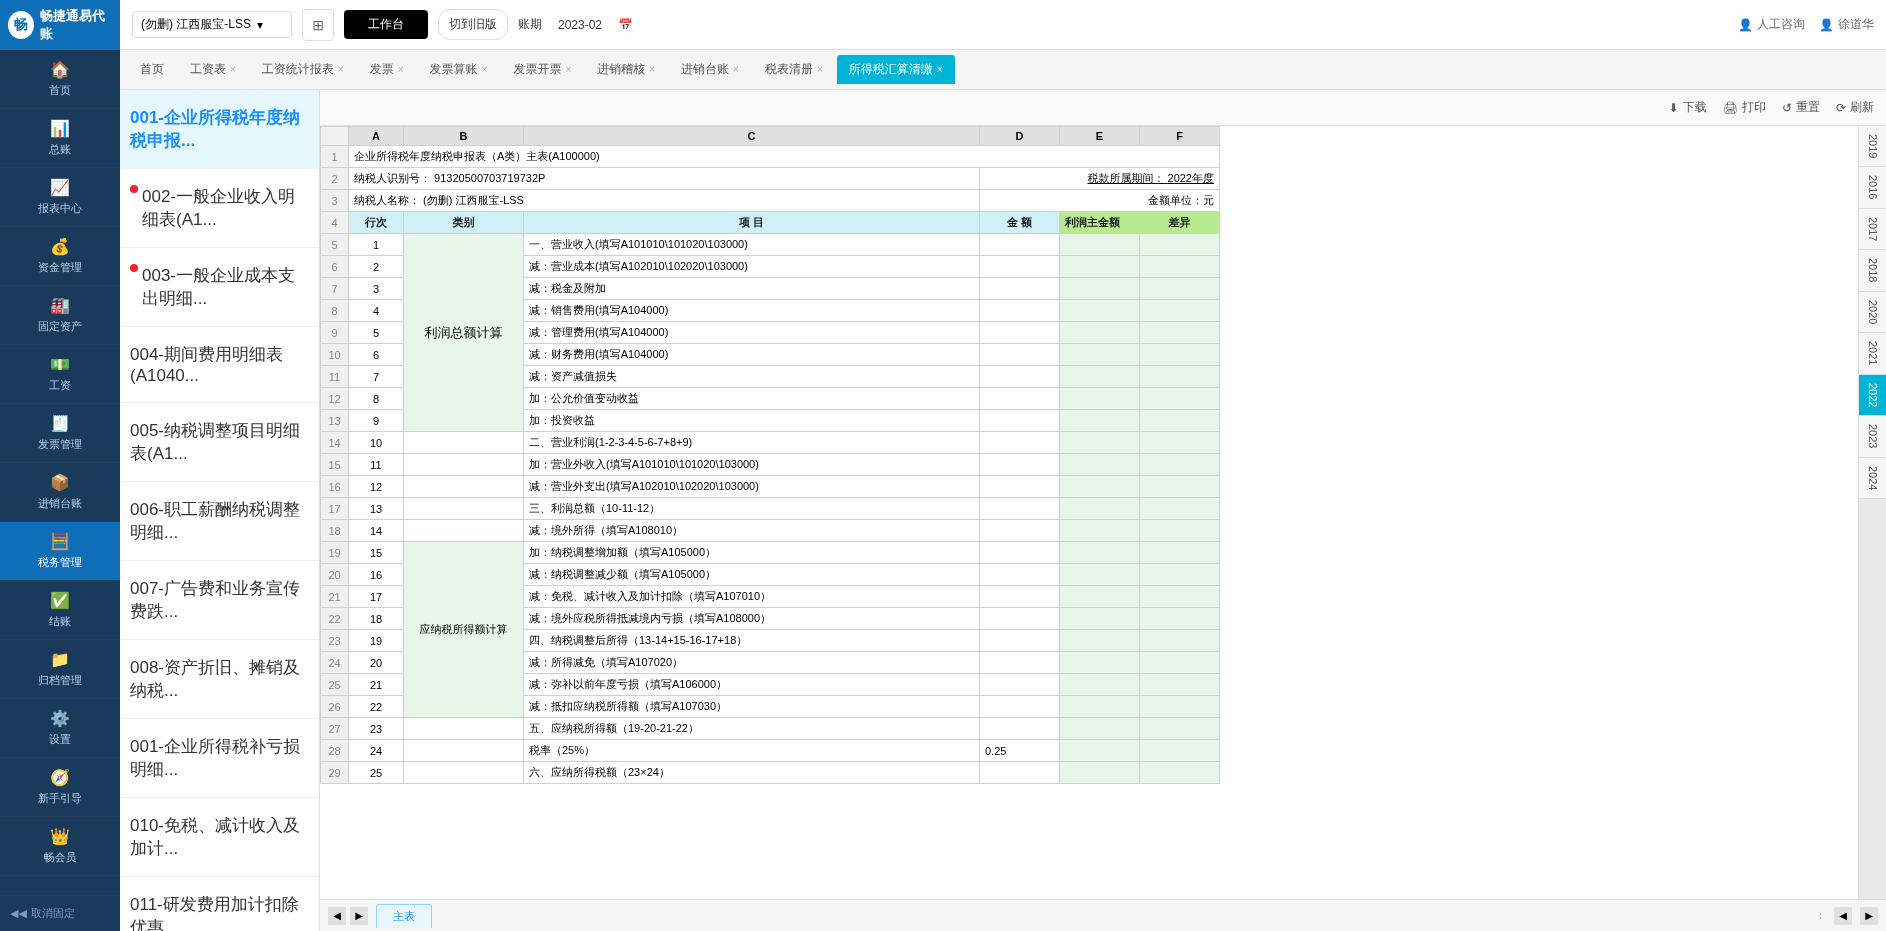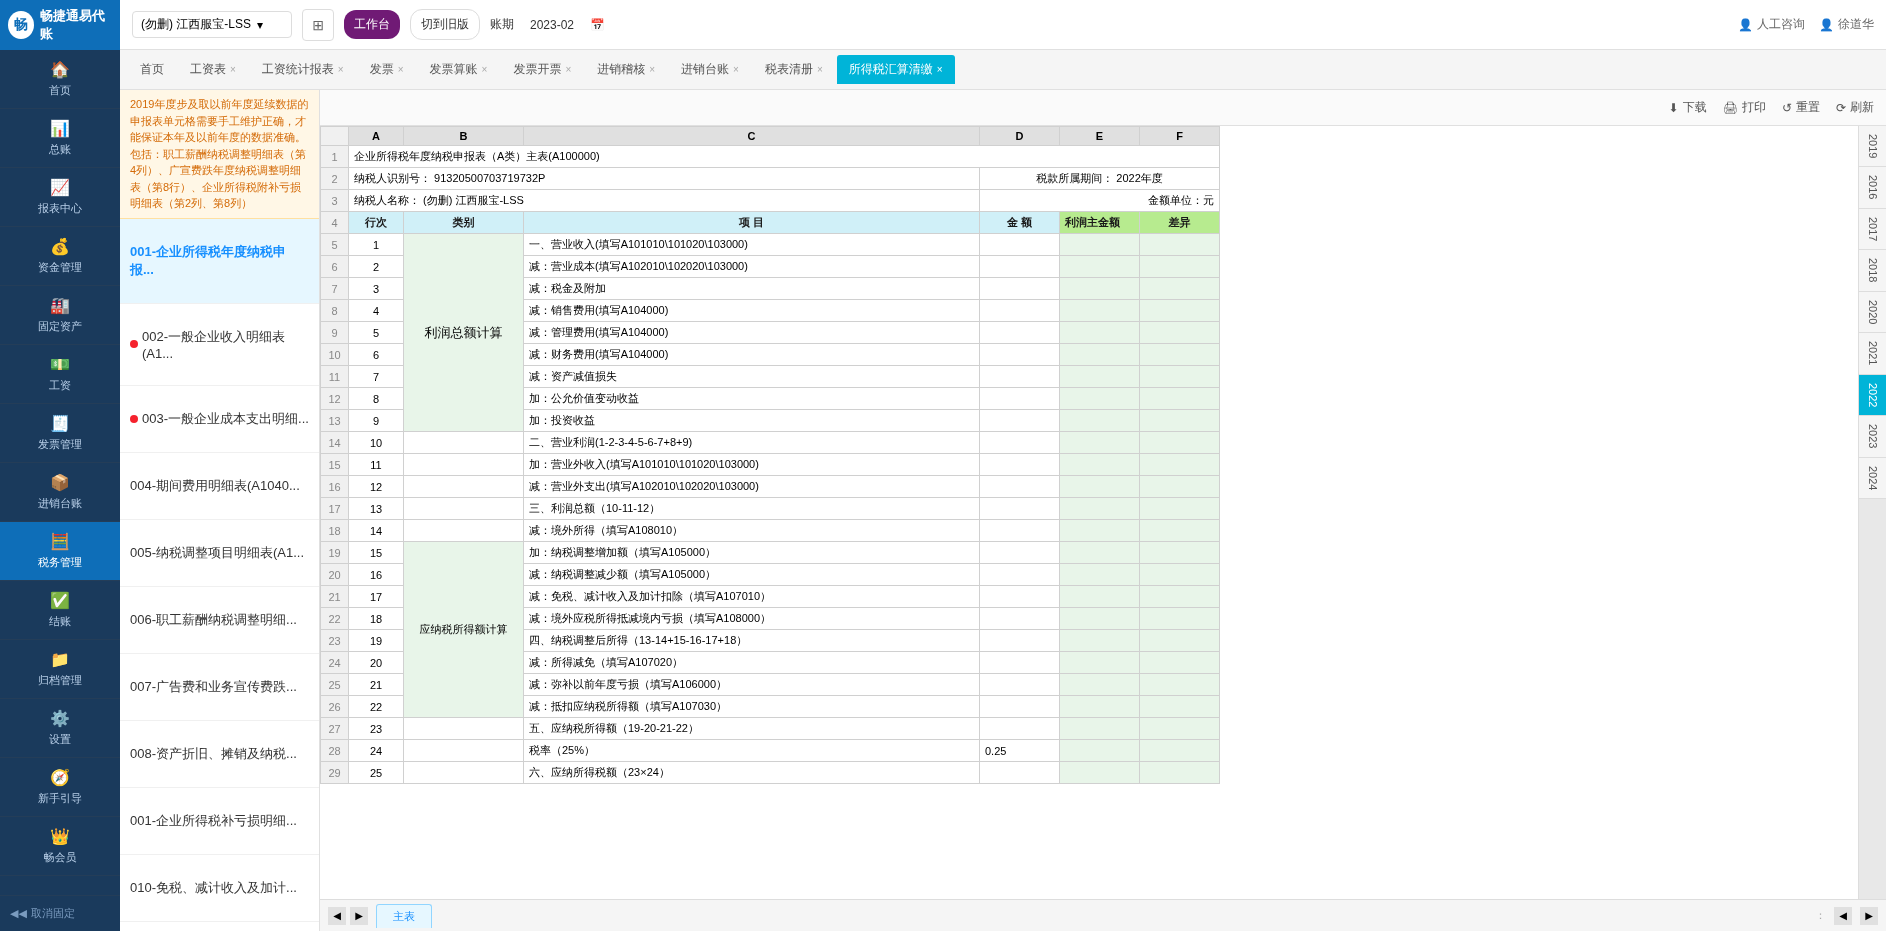--- a/index.html
+++ b/index.html
@@ -87,25 +87,25 @@
       width: 32px; height: 32px;
       border: 1px solid #ddd;
       border-radius: 4px;
       display: flex; align-items: center; justify-content: center;
       cursor: pointer;
       background: #fff;
       font-size: 14px;
       color: #666;
     }
     .topbar-work-btn {
-      background: #701a75;
+      background: #000000;
       color: #fff;
       border: none;
-      border-radius: 12px;
-      padding: 6px 10px;
+      border-radius: 4px;
+      padding: 6px 24px;
       cursor: pointer;
       font-size: 12px;
     }
     .topbar-switch-btn {
       background: #fff;
       color: #333;
       border: 1px solid #ddd;
       border-radius: 12px;
       padding: 6px 10px;
       cursor: pointer;
@@ -175,26 +175,26 @@
       padding: 6px 10px;
       font-size: 11px;
       color: #d46b08;
       line-height: 1.5;
     }
     .form-list {
       flex: 1;
       overflow-y: auto;
     }
     .form-list-item {
-      padding: 24px 10px;
-      font-size: 13px;
+      padding: 16px 10px;
+      font-size: 17px;
       cursor: pointer;
       color: #333;
       border-bottom: 1px solid #f0f0f0;
-      display: flex; align-items: center; gap: 4px;
+      display: flex; align-items: flex-start; gap: 4px;
     }
     .form-list-item.active { background: #e6f7ff; color: #1890ff; font-weight: bold; }
     .form-list-item .dot { width: 8px; height: 8px; border-radius: 50%; flex-shrink: 0; }
     .dot-red { background: #f5222d; }
 
     
     .right-panel {
       flex: 1;
       display: flex;
       flex-direction: column;
@@ -433,21 +433,20 @@
       </div>
     <div class="nav-tab active">
         <span>所得税汇算清缴</span> 
         <span class="close-x">×</span>
       </div>
   </div>
 
   <div class="content-area">
 
     <div class="left-panel">
-      <div class="warning-bar">2019年度步及取以前年度延续数据的申报表单元格需要手工维护正确，才能保证本年及以前年度的数据准确。包括：职工薪酬纳税调整明细表（第4列）、广宣费跌年度纳税调整明细表（第8行）、企业所得税附补亏损明细表（第2列、第8列）</div>
       <div class="form-list">
         <div class="form-list-item active">
           <span>001-企业所得税年度纳税申报...</span>
         </div>
         <div class="form-list-item">
           <span class="dot dot-red"></span>
           <span>002-一般企业收入明细表(A1...</span>
         </div>
         <div class="form-list-item">
           <span class="dot dot-red"></span>
@@ -536,21 +535,21 @@
                 <td class="col-row-num">1</td>
                 <td colspan="6" class="title-row">企业所得税年度纳税申报表（A类）主表(A100000)</td>
               </tr>
 
               <tr>
                 <td class="col-row-num">2</td>
                 <td colspan="3" class="info-row">
                   <span>纳税人识别号：</span>
                   <span>91320500703719732P</span>
                 </td>
-                <td colspan="3" class="info-row" style="text-align:center;">
+                <td colspan="3" class="info-row" style="text-align:right;text-decoration:underline;">
                   <span>税款所属期间：</span>
                   <span>2022年度</span>
                 </td>
               </tr>
 
               <tr>
                 <td class="col-row-num">3</td>
                 <td colspan="3" class="info-row">
                   <span>纳税人名称：</span>
                   <span>(勿删) 江西服宝-LSS</span>

